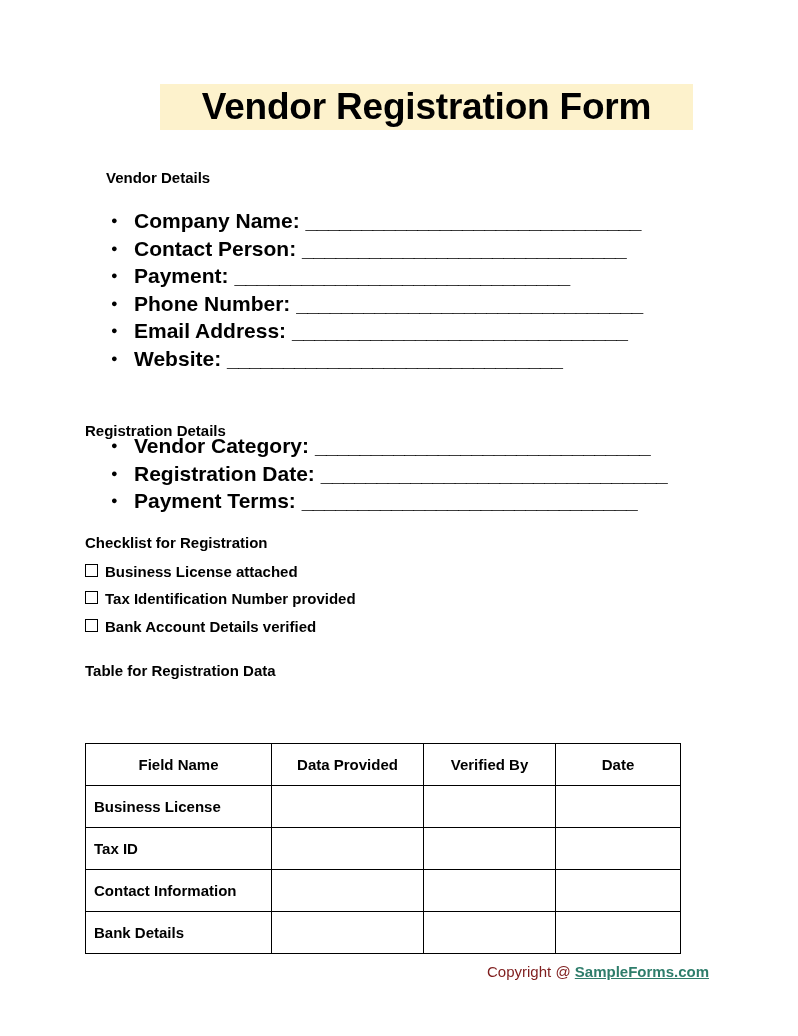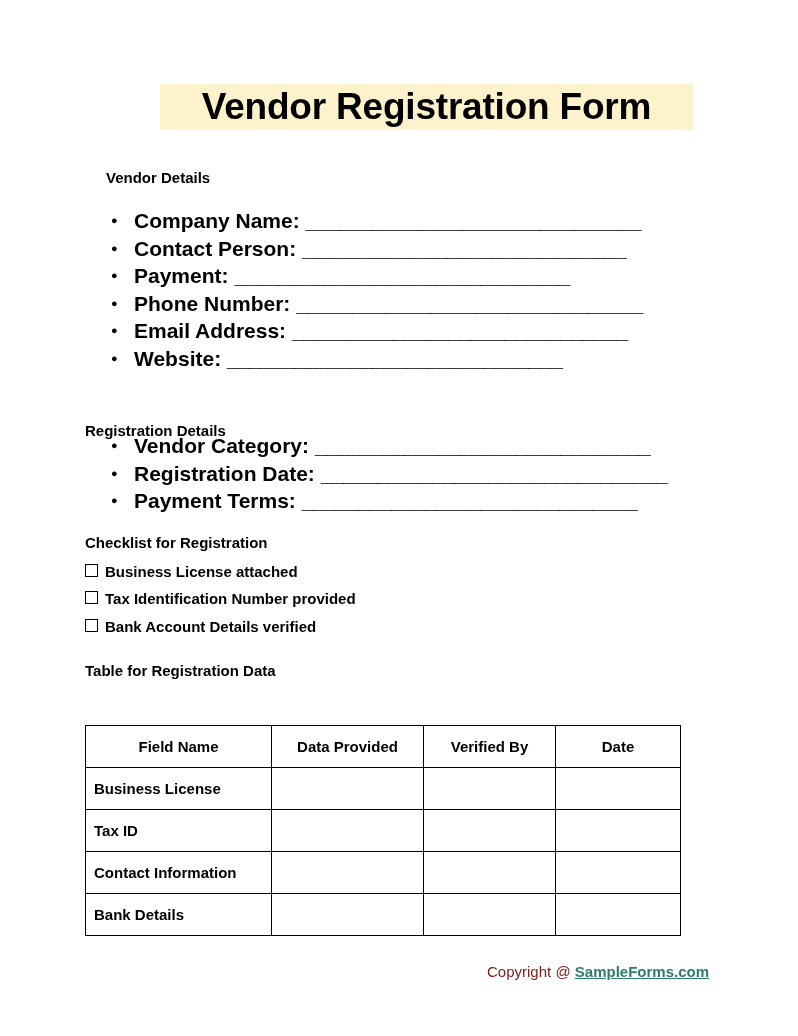--- a/index.html
+++ b/index.html
@@ -82,21 +82,21 @@
     display: inline-block;
     width: 11px;
     height: 11px;
     border: 1.3px solid #000;
     margin-right: 7px;
     vertical-align: 0px;
   }
   table.reg-table {
     position: absolute;
     left: 85px;
-    top: 725px;
+    top: 743px;
     border-collapse: collapse;
     width: 595px;
     table-layout: fixed;
   }
   table.reg-table td, table.reg-table th {
     border: 1px solid #000;
     height: 42px;
     font-size: 15px;
     font-weight: bold;
     padding: 0 8px;

